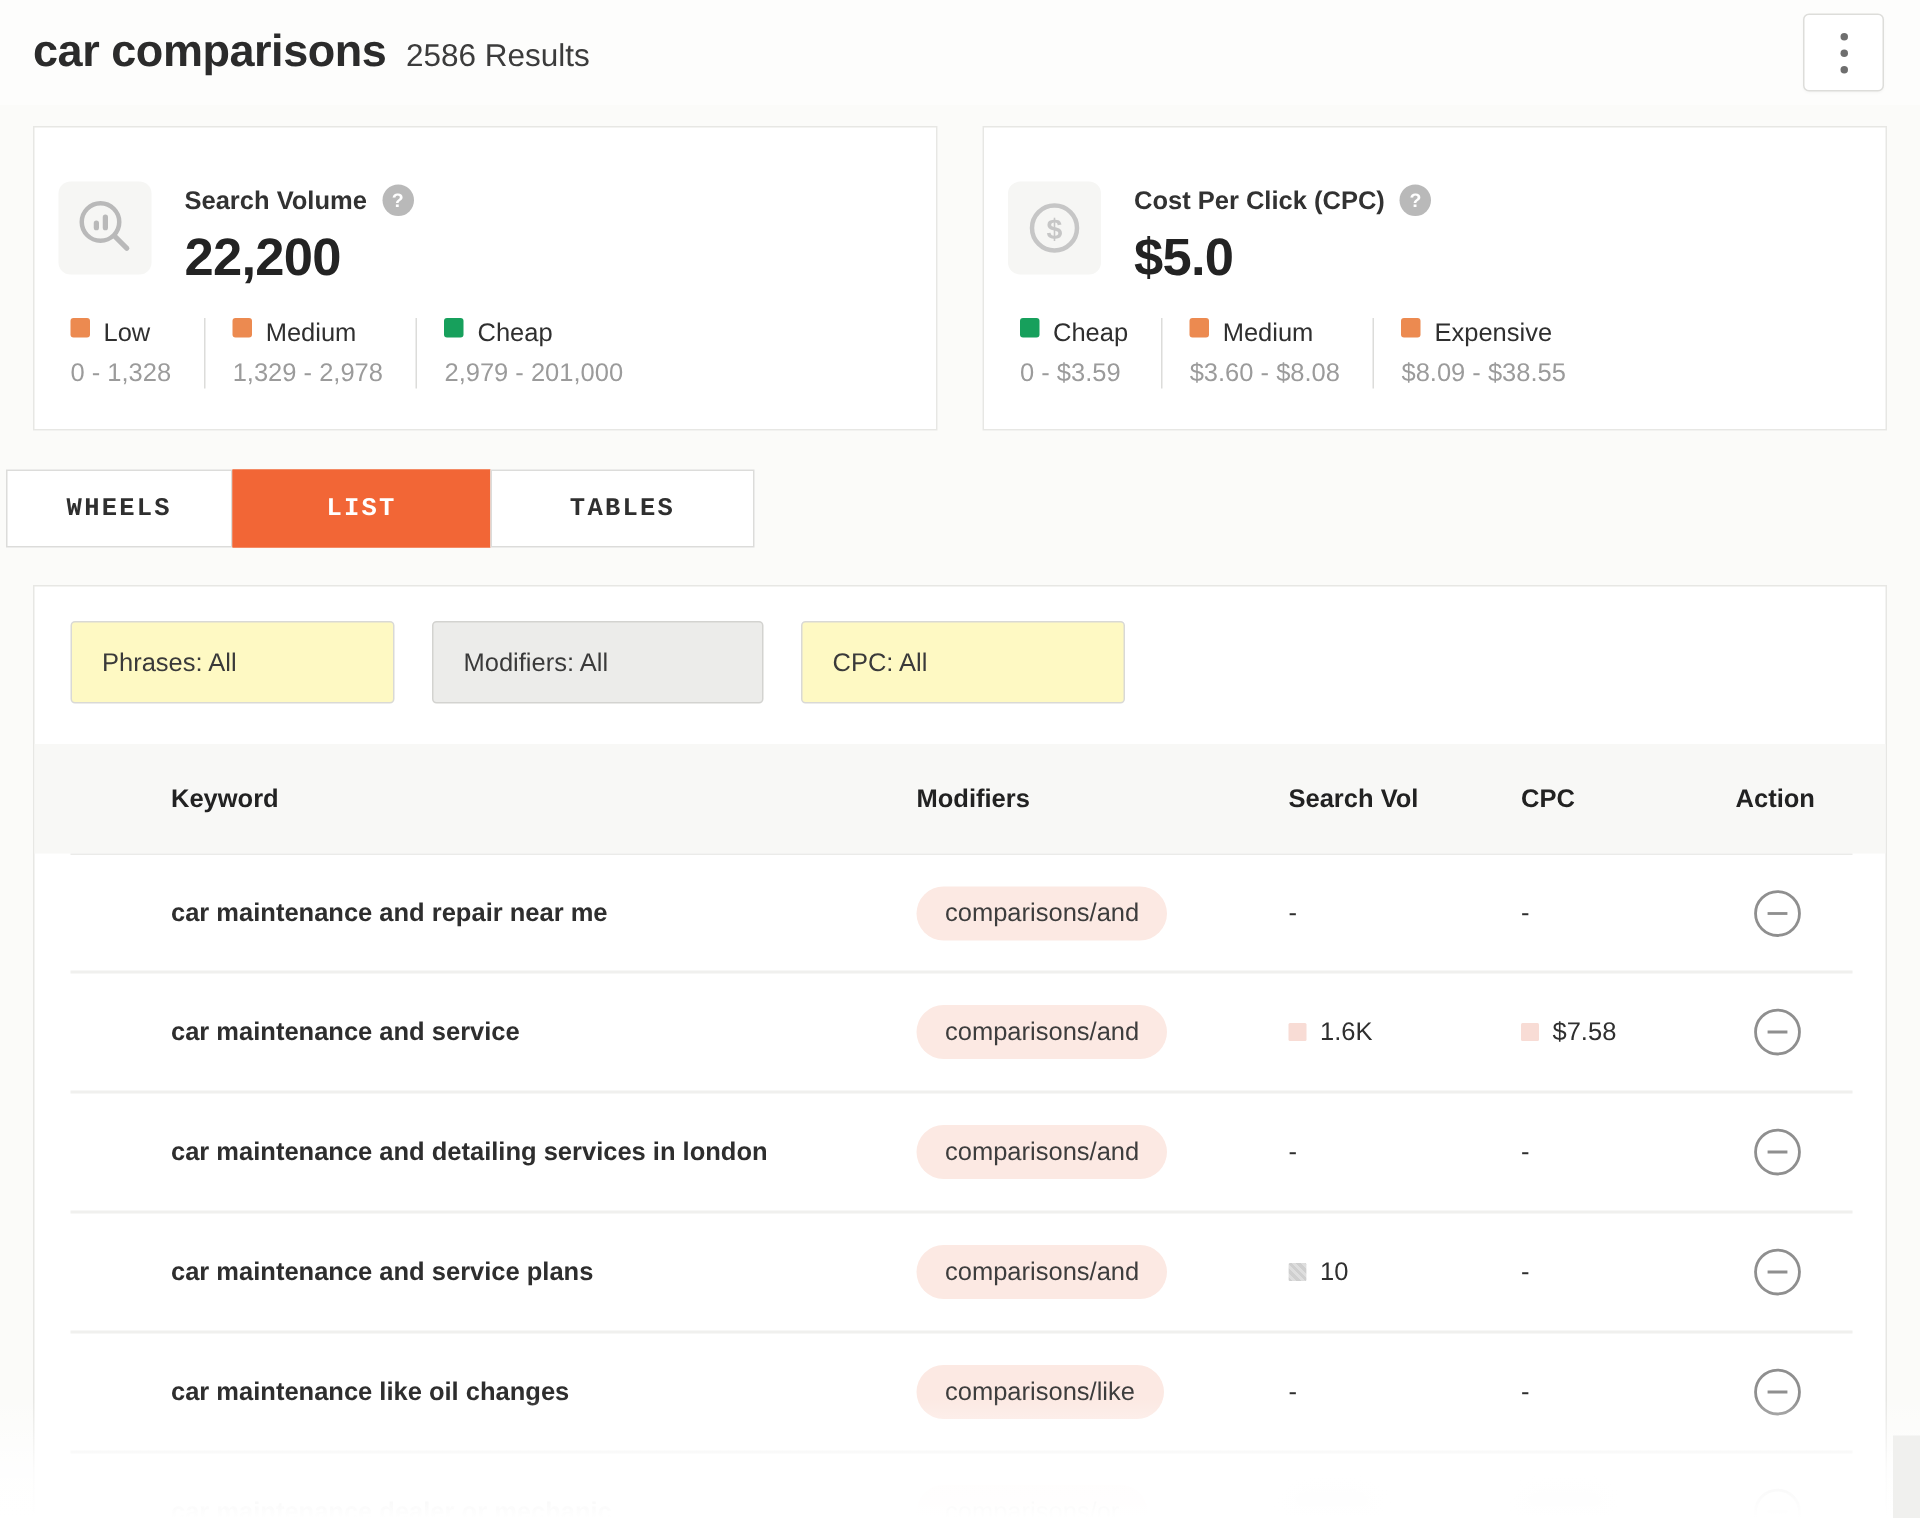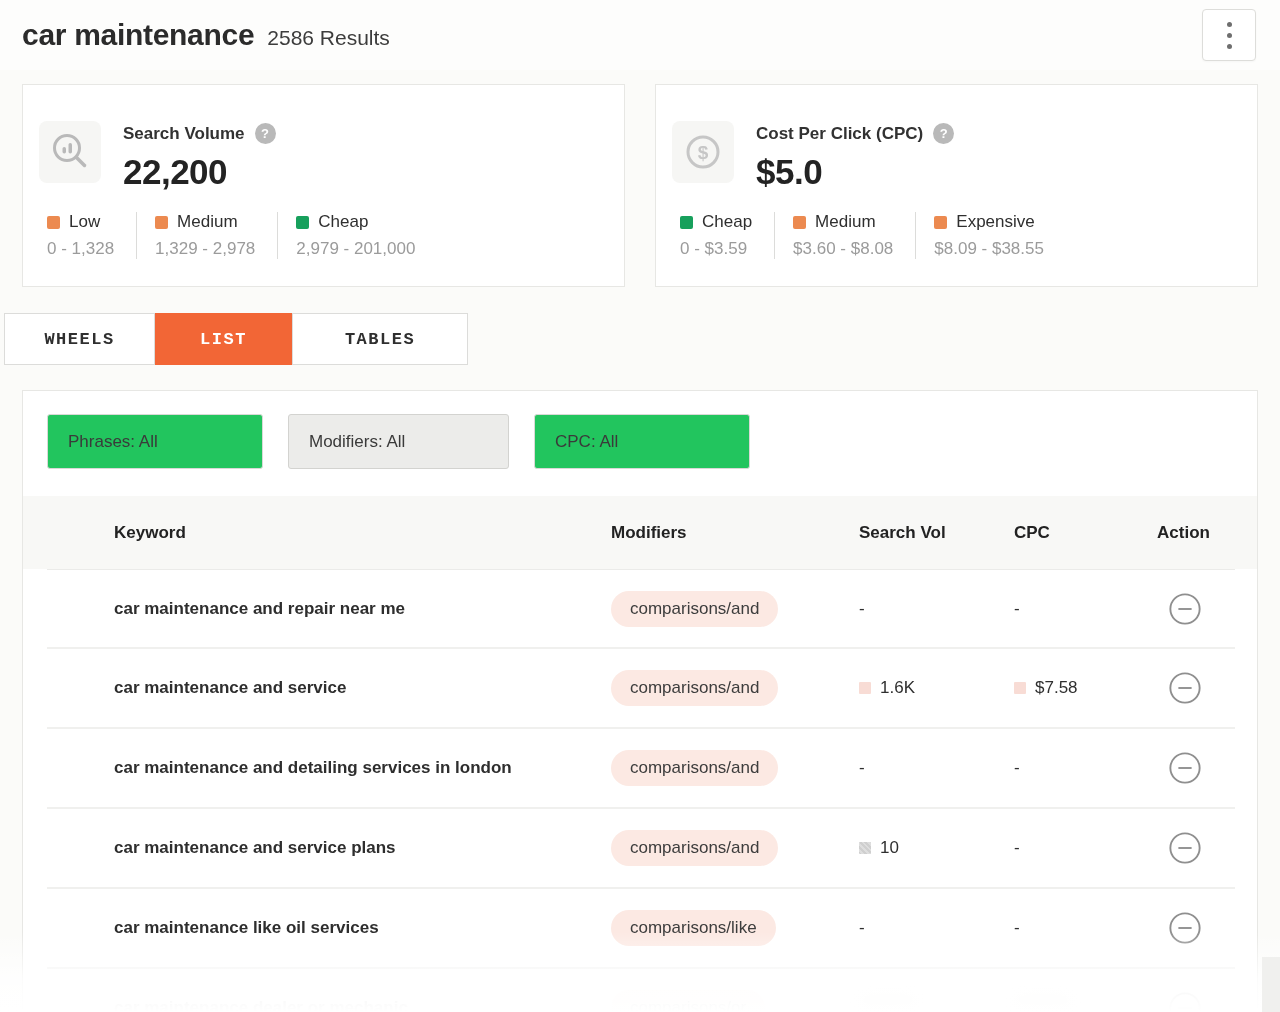--- a/index.html
+++ b/index.html
@@ -44,44 +44,44 @@
   .card-label { font-size:17px; font-weight:700; color:#323232; }
   .help-icon {
     width:21px; height:21px; border-radius:50%; background:#b9b9b9; color:#fff;
     font-size:13px; font-weight:700; display:inline-flex; align-items:center; justify-content:center;
     cursor:pointer;
   }
   .card-value { font-size:35px; font-weight:700; color:#232323; margin-top:8px; letter-spacing:-0.5px; }
   .legend { display:flex; margin-top:20px; padding-left:8px; }
   .legend-item { padding:0 22px 0 0; margin-right:18px; border-right:1px solid #dcdcda; }
   .legend-item:last-child { border-right:none; }
-  .legend-top { display:flex; align-items:center; gap:9px; font-size:17px; color:#2f2f2f; }
+  .legend-top { display:flex; align-items:flex-start; gap:9px; font-size:17px; color:#2f2f2f; }
   .swatch { width:13px; height:13px; border-radius:2px; display:inline-block; }
   .legend-range { font-size:17px; color:#9b9b9b; margin-top:7px; }
 
   
   .tabs { display:flex; padding:26px 22px 0 4px;font-family:Liberation Mono, monospace; }
   .tab {
     height:52px; background:#fff; border:1px solid #dcdcda; cursor:pointer;
     font-family:inherit; font-size:17px; font-weight:700; letter-spacing:1.5px; color:#2f2f2f;
     display:flex; align-items:center; justify-content:center;
   }
   .tab:nth-child(1){ width:151px; }
-  .tab:nth-child(2){ width:137px; }
+  .tab:nth-child(2){ width:172px; }
   .tab:nth-child(3){ width:176px; }
   .tab.active { background:#f26636; border-color:#f26636; color:#fff; }
 
   
   .panel {
     margin:25px 22px 0 22px; background:#fff; border:1px solid #e7e7e4;
     height:640px; position:relative;
   }
   .filters { display:flex; gap:25px; padding:23px 0 0 24px; }
   .filter-box {
-    height:55px; background:#22c55e; border:1px solid #d9d9d6; border-radius:3px;
+    height:55px; background:#fef9c3; border:1px solid #d9d9d6; border-radius:3px;
     display:flex; align-items:center; padding:0 20px; font-size:17px; color:#3a3a3a;
     cursor:pointer; white-space:nowrap;
   }
   .filter-box:nth-child(1){ width:216px; }
   .filter-box:nth-child(2){ width:221px; }
   .filter-box:nth-child(3){ width:216px; }
   .filter-box:nth-child(4){ width:218px; }
   .filter-box.selected { background:#ececea; border-color:#d3d3d0; }
 
   .table { margin-top:27px; }
@@ -122,21 +122,21 @@
     background:#f0f0ee; z-index:5;
   }
 </style>
 </head>
 <body>
 
 <div class="page">
 
   <header class="topbar">
     <div class="title-row">
-      <h1 class="page-title">car maintenance</h1>
+      <h1 class="page-title">car comparisons</h1>
       <span class="results-count">2586 Results</span>
     </div>
     <button class="menu-btn">
       <span class="dots">
           <i></i>
           <i></i>
           <i></i>
         </span>
     </button>
   </header>
@@ -319,21 +319,21 @@
       <button class="minus-btn">
         <svg width="34" height="34" viewBox="0 0 36 36">
           <circle cx="18" cy="18" r="15.5" fill="none" stroke="#8f8f8f" stroke-width="2"></circle>
           <line x1="11" y1="18" x2="25" y2="18" stroke="#8f8f8f" stroke-width="2"></line>
         </svg>
       </button>
     </div>
   </div>
 
   <div class="grid-row trow">
-    <div class="cell c-keyword">car maintenance like oil services</div>
+    <div class="cell c-keyword">car maintenance like oil changes</div>
     <div class="cell c-modifiers">
       <span class="pill">comparisons/like</span>
     </div>
     <div class="cell c-searchvol">-</div>
     <div class="cell c-cpc">-</div>
     <div class="cell c-action">
       <button class="minus-btn">
         <svg width="34" height="34" viewBox="0 0 36 36">
           <circle cx="18" cy="18" r="15.5" fill="none" stroke="#8f8f8f" stroke-width="2"></circle>
           <line x1="11" y1="18" x2="25" y2="18" stroke="#8f8f8f" stroke-width="2"></line>

